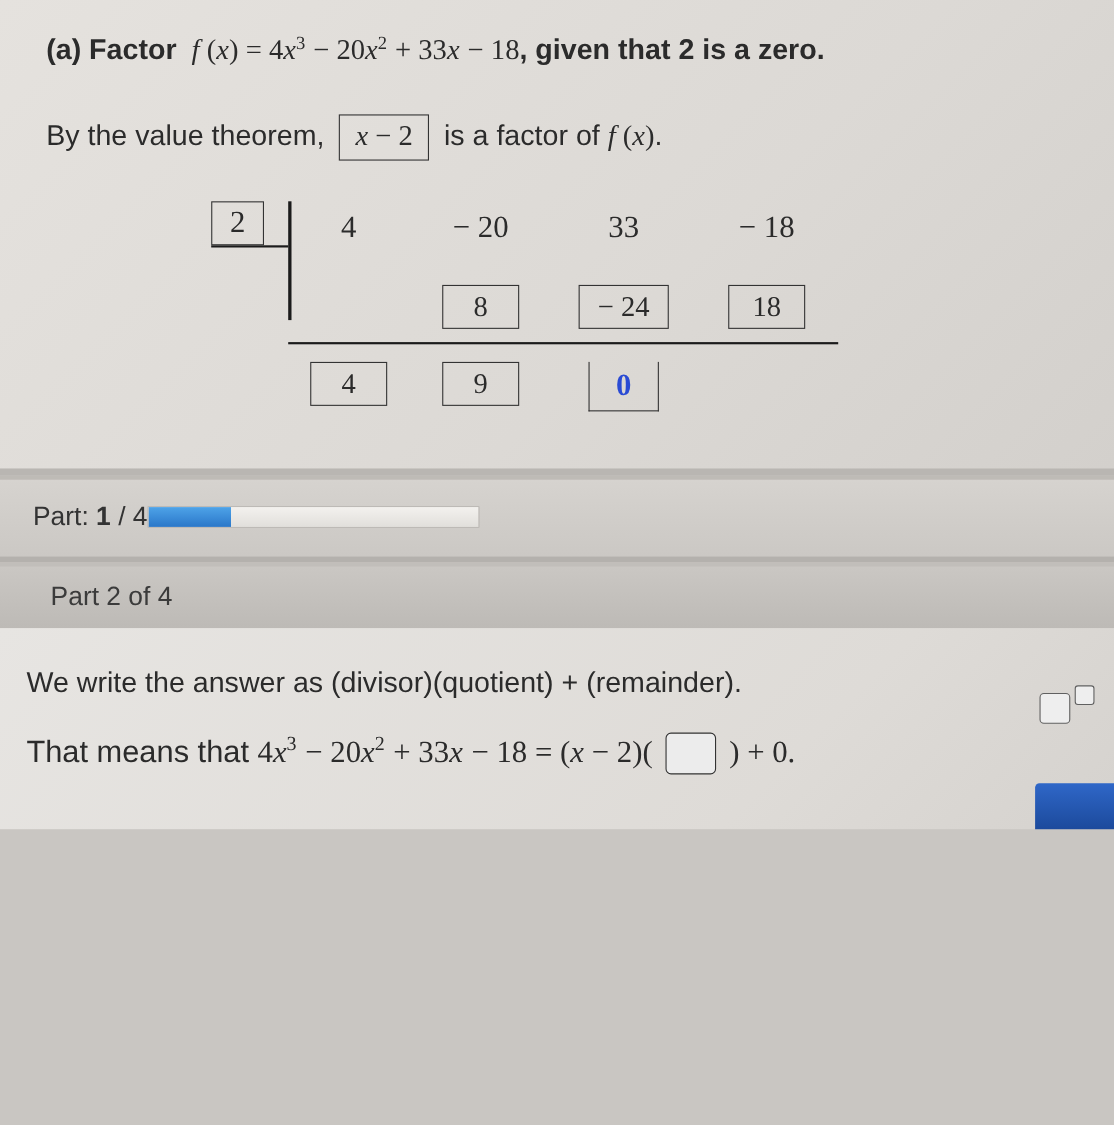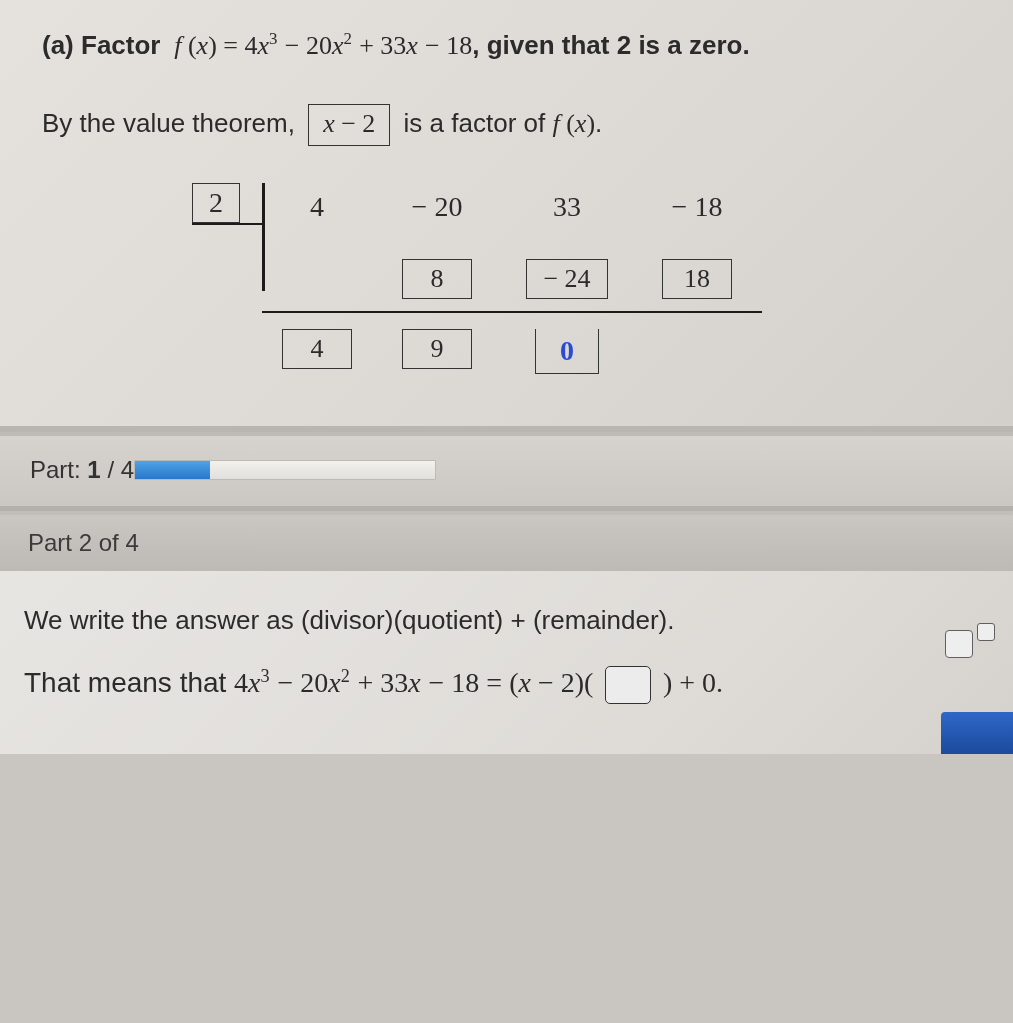--- a/index.html
+++ b/index.html
@@ -112,21 +112,21 @@
     overflow:hidden;
   }
   .pbar .fill{
     position:absolute;left:0;top:0;height:100%;
     width:25%;
     background:linear-gradient(180deg,#4ea3e8,#2a77c9);
   }
   
   .part-header{
     background:linear-gradient(180deg,#cac7c3,#bdbab6);
-    padding:14px 28px;
+    padding:14px 46px;
     font-size:24px;
     color:#3b3b3b;
     border-top:4px solid #c1beba;
   }
   
   .panel2{
     background:linear-gradient(135deg,#e7e5e2 0%,#dedbd7 70%,#d5d2ce 100%);
     padding:34px 30px 50px 24px;
     font-size:26px;
   }

